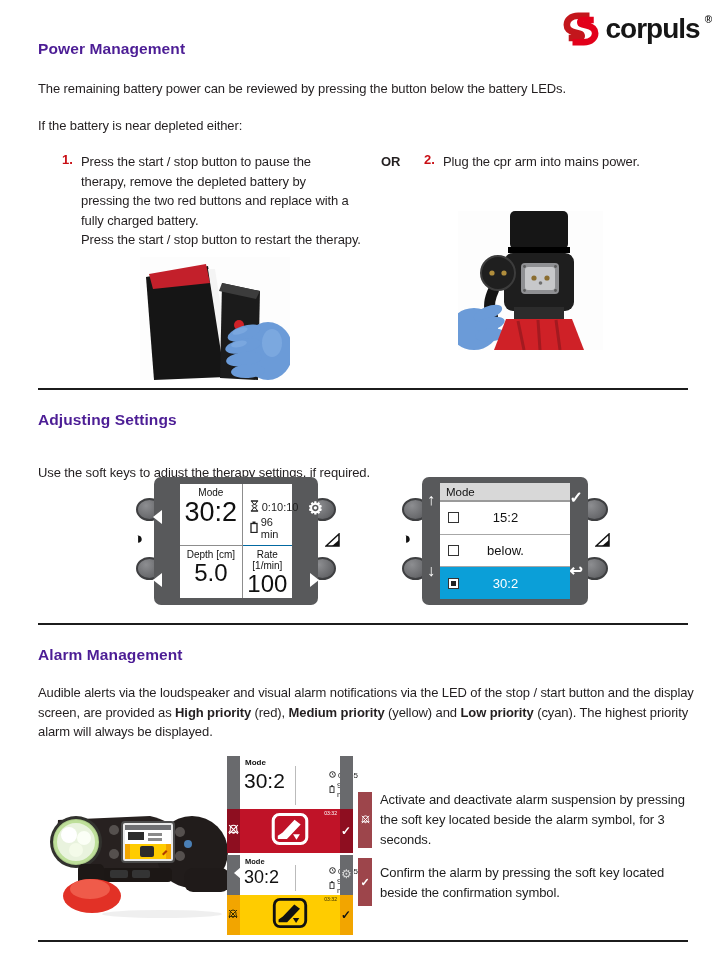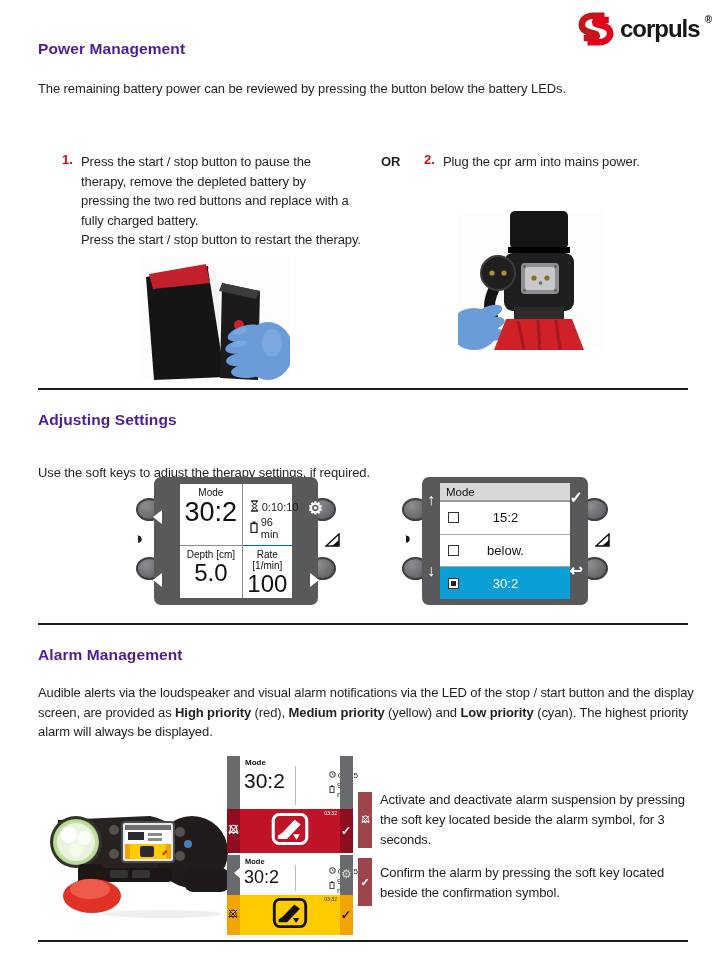--- a/index.html
+++ b/index.html
@@ -7,21 +7,21 @@
         font-family:"Liberation Sans",sans-serif;color:#231f20;}
   .abs{position:absolute;}
   .h2{font-size:15.5px;font-weight:bold;color:#4c1d95;letter-spacing:.1px;}
   .doc-text{font-size:13px;letter-spacing:-.1px;line-height:1.5;color:#231f20;}
   .bold{font-weight:bold;}
   .rednum{color:#c90e14;font-weight:bold;font-size:13px;}
   .divider{border-top:2px solid #1c1c1c;height:0;left:38px;width:650px;}
 
   
   #logo{top:12px;right:14px;display:flex;align-items:flex-start;gap:5px;}
-  #logo .brand{font-size:24px;font-weight:bold;color:#161616;letter-spacing:-1px;line-height:34px;}
+  #logo .brand{font-size:28px;font-weight:bold;color:#161616;letter-spacing:-1px;line-height:34px;}
   #logo .reg{font-size:10px;font-weight:bold;color:#161616;margin-top:2px;}
 
   
   figure{margin:0;padding:0;}
 
   
   .device{position:absolute;}
   .sk{position:absolute;width:27px;height:23px;border-radius:50%;
       background:radial-gradient(circle at 35% 30%,#8d8e91,#6b6c6f 60%,#505154);
       border:2px solid #3e3f41;box-sizing:border-box;}
@@ -95,20 +95,21 @@
         <path d="M29 4 H17 C9 4 5 9 5 13.5 c0 4.5 3.5 7 8.5 8.2 l5 1.2 c3 .8 3 4.6 0 4.6 H7" fill="none" stroke="#c3161c" stroke-width="7"></path>
         <path d="M11 32 h12 c8 0 12-5 12-9.5 0-4.5-3.5-7-8.5-8.2 l-5-1.2 c-3-.8-3-4.6 0-4.6 h12" fill="none" stroke="#e2001a" stroke-width="7"></path>
       </svg>
     </span>
     <span class="brand">corpuls</span>
     <span class="reg">®</span>
   </div>
 
   <div class="abs h2" style="left:38px;top:40px;">Power Management</div>
   <div class="abs doc-text" style="left:38px;top:79px;width:670px;">The remaining battery power can be reviewed by pressing the button below the battery LEDs.</div>
+  <div class="abs doc-text" style="left:38px;top:116px;width:670px;">If the battery is near depleted either:</div>
 
   <div class="abs rednum" style="left:62px;top:152px;">1.</div>
   <div class="abs doc-text" style="left:81px;top:152px;width:272px;">
     <div>Press the start / stop button to pause the therapy, remove the depleted battery by pressing the two red buttons and replace with a fully charged battery.</div>
     <div style="white-space:nowrap;">Press the start / stop button to restart the therapy.</div>
   </div>
   <div class="abs doc-text bold" style="left:381px;top:152px;">OR</div>
   <div class="abs rednum" style="left:424px;top:152px;">2.</div>
   <div class="abs doc-text" style="left:443px;top:152px;white-space:nowrap;">Plug the cpr arm into mains power.</div>
 

